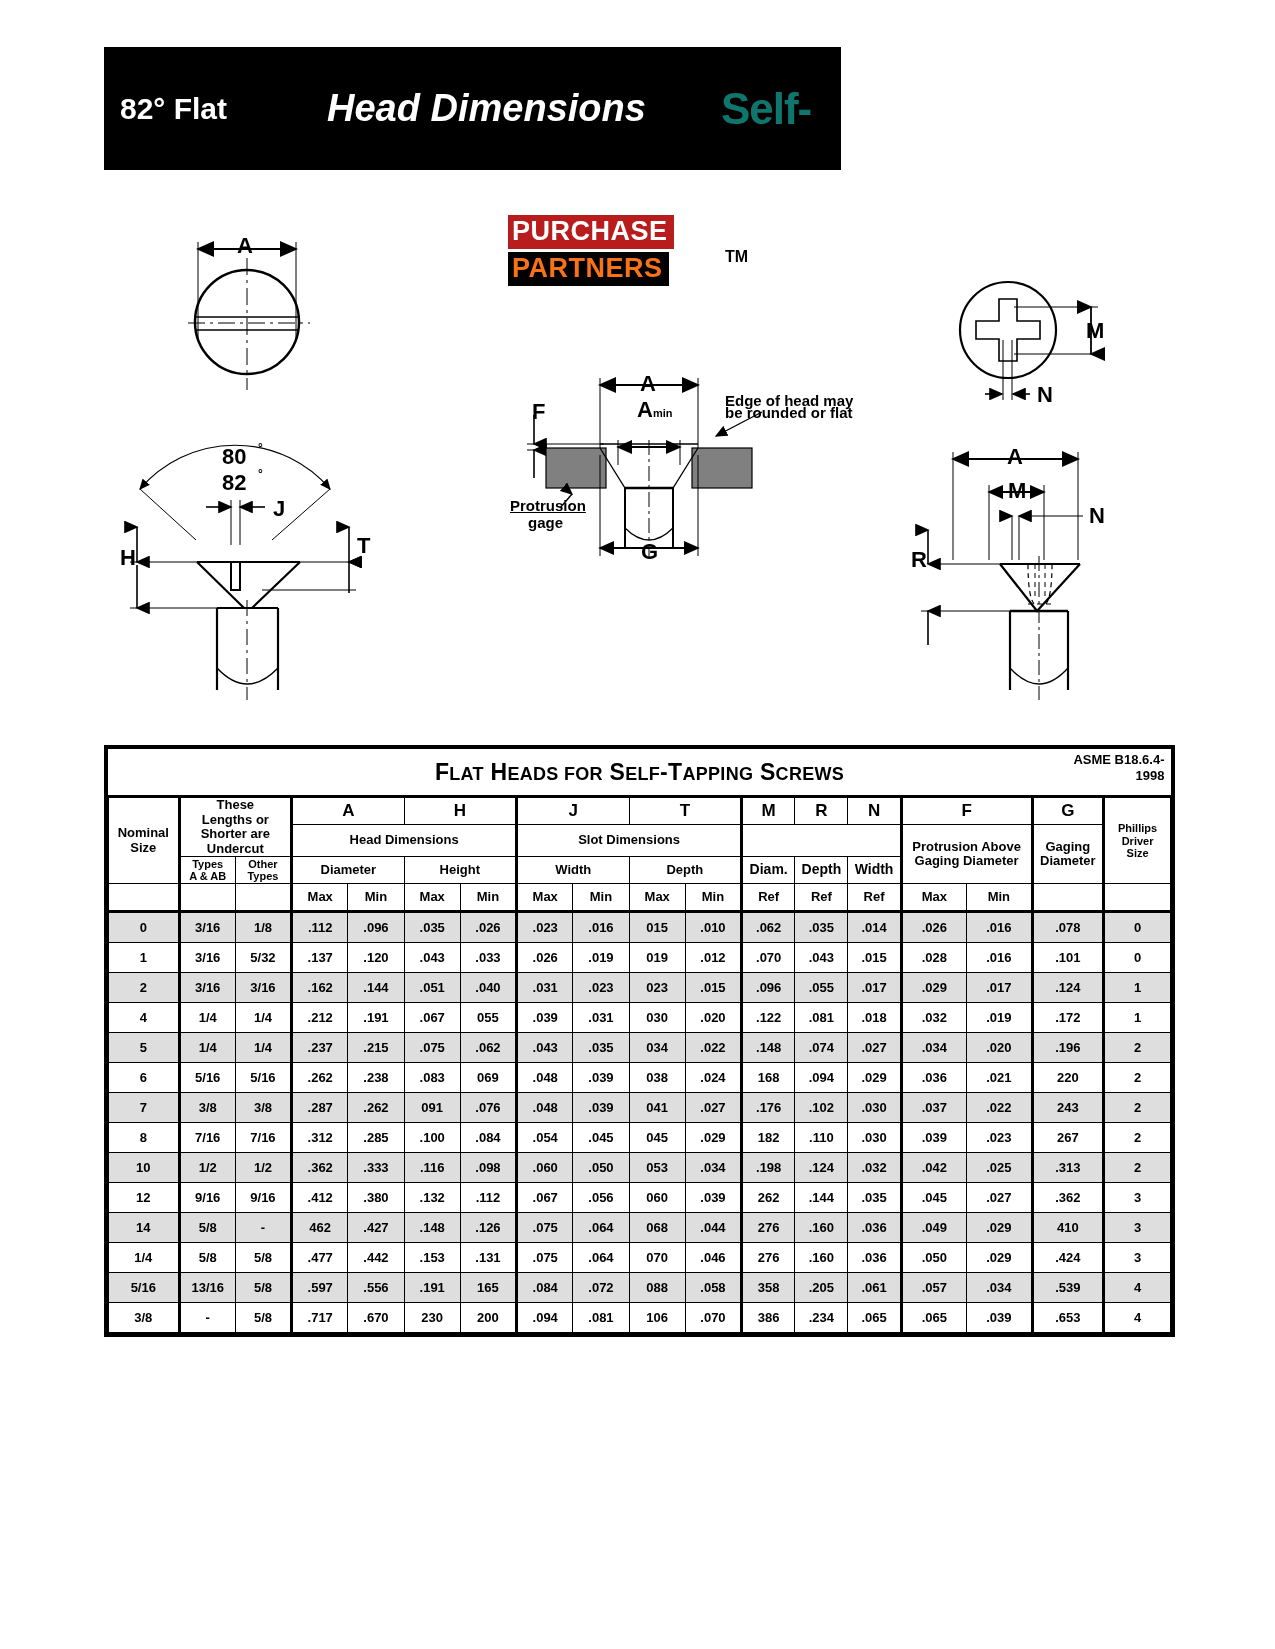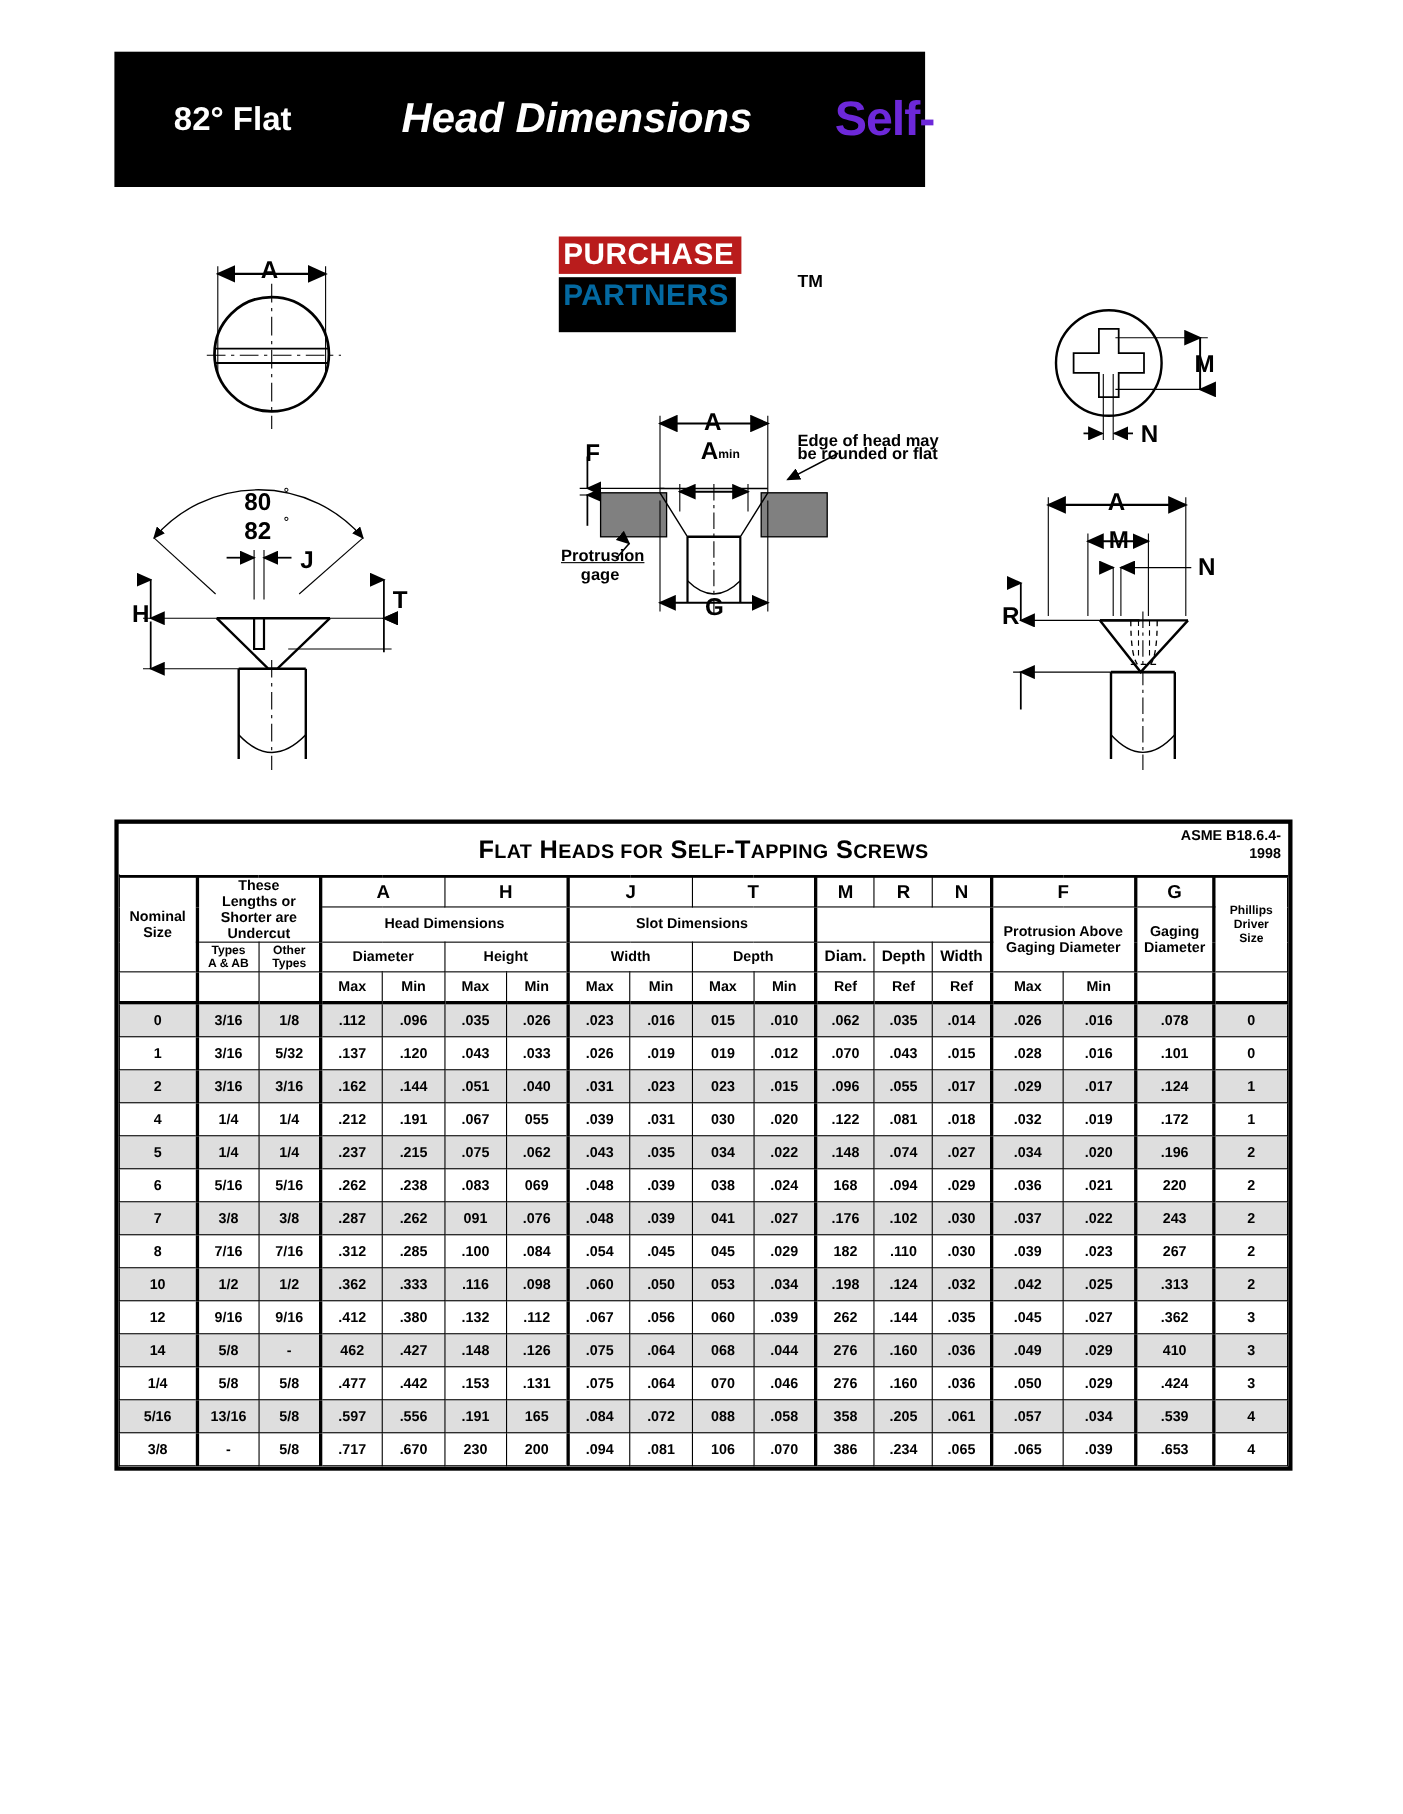--- a/index.html
+++ b/index.html
@@ -27,40 +27,39 @@
     background: #000000;
   }
   #header-title-row {
     position: absolute;
     left: 104px;
     top: 47px;
     width: 1060px;
     height: 123px;
     display: flex;
     align-items: center;
-    padding-left: 38px;
   }
   #hdr-angle {
     color: #ffffff;
     font-weight: bold;
     font-size: 30px;
     margin-left: 16px;
     white-space: nowrap;
     letter-spacing: 0px;
   }
   #hdr-mid {
     color: #ffffff;
     font-weight: bold;
     font-style: italic;
     font-size: 38px;
     margin-left: 100px;
     white-space: nowrap;
   }
   #hdr-right-white {
-    color: #6d28d9;
+    color: #0f766e;
     font-weight: bold;
     font-size: 44px;
     margin-left: 75px;
     white-space: nowrap;
     letter-spacing: -1px;
   }
   #hdr-right-black {
     color: #000000;
     font-weight: bold;
     font-size: 44px;
@@ -83,23 +82,23 @@
     line-height: 1.0;
   }
   #logo-l1 {
     background: #b91c1c;
     color: #ffffff;
     display: inline-block;
     padding: 3px 6px 4px 4px;
   }
   #logo-l2 {
     background: #000000;
-    color: #0369a1;
+    color: #f97316;
     display: inline-block;
-    padding: 3px 6px 20px 4px;
+    padding: 3px 6px 4px 4px;
     margin-top: 3px;
   }
   #logo-tm {
     position: absolute;
     left: 217px;
     top: 33px;
     font-size: 16px;
     font-weight: bold;
     color: #000000;
   }

